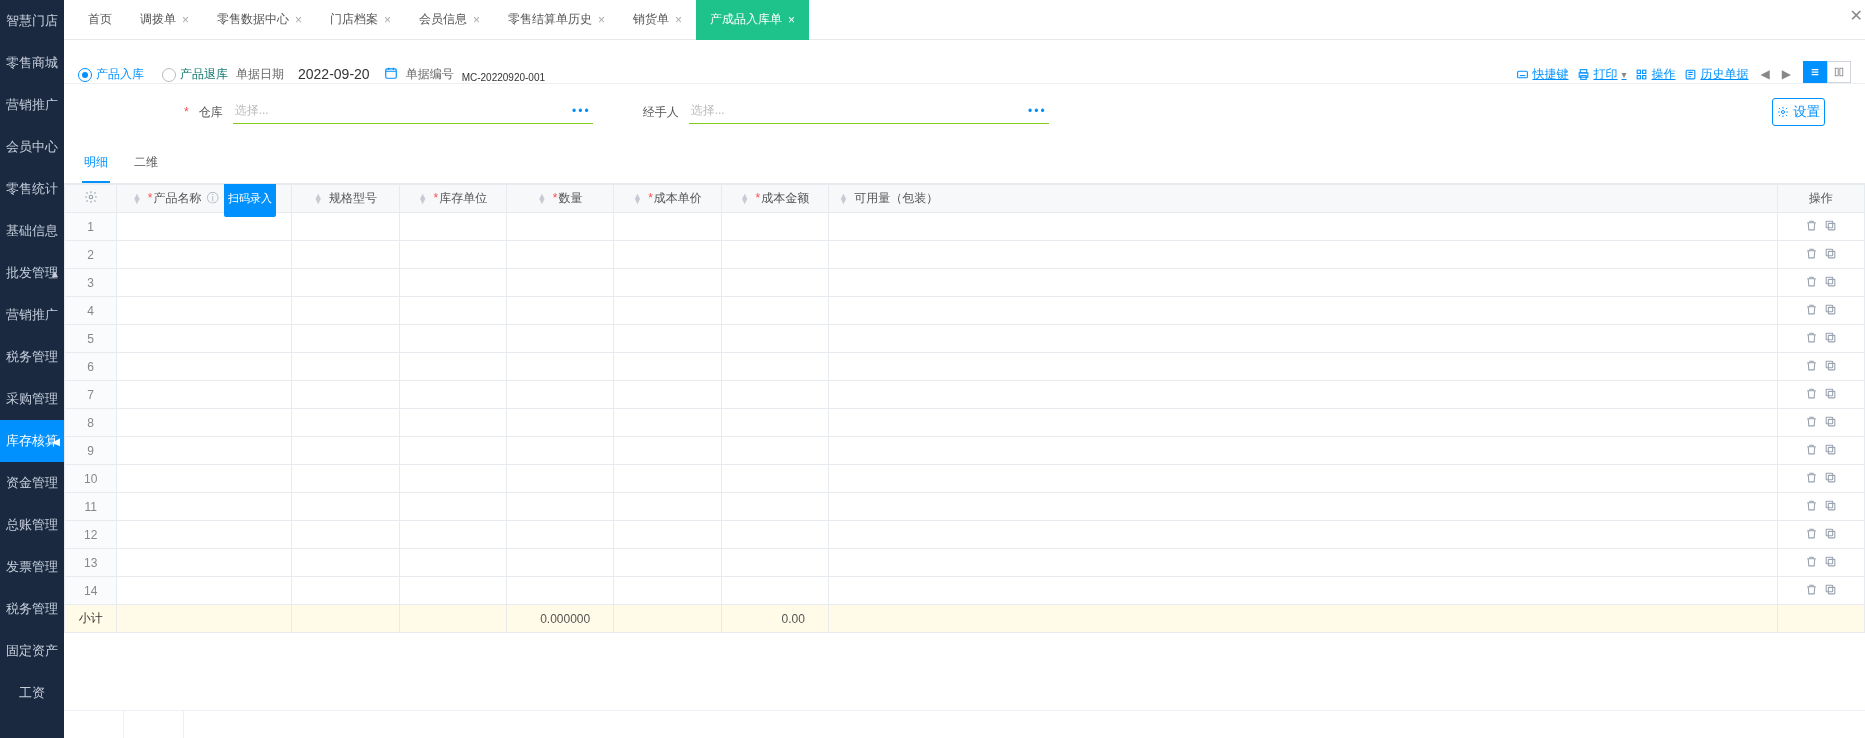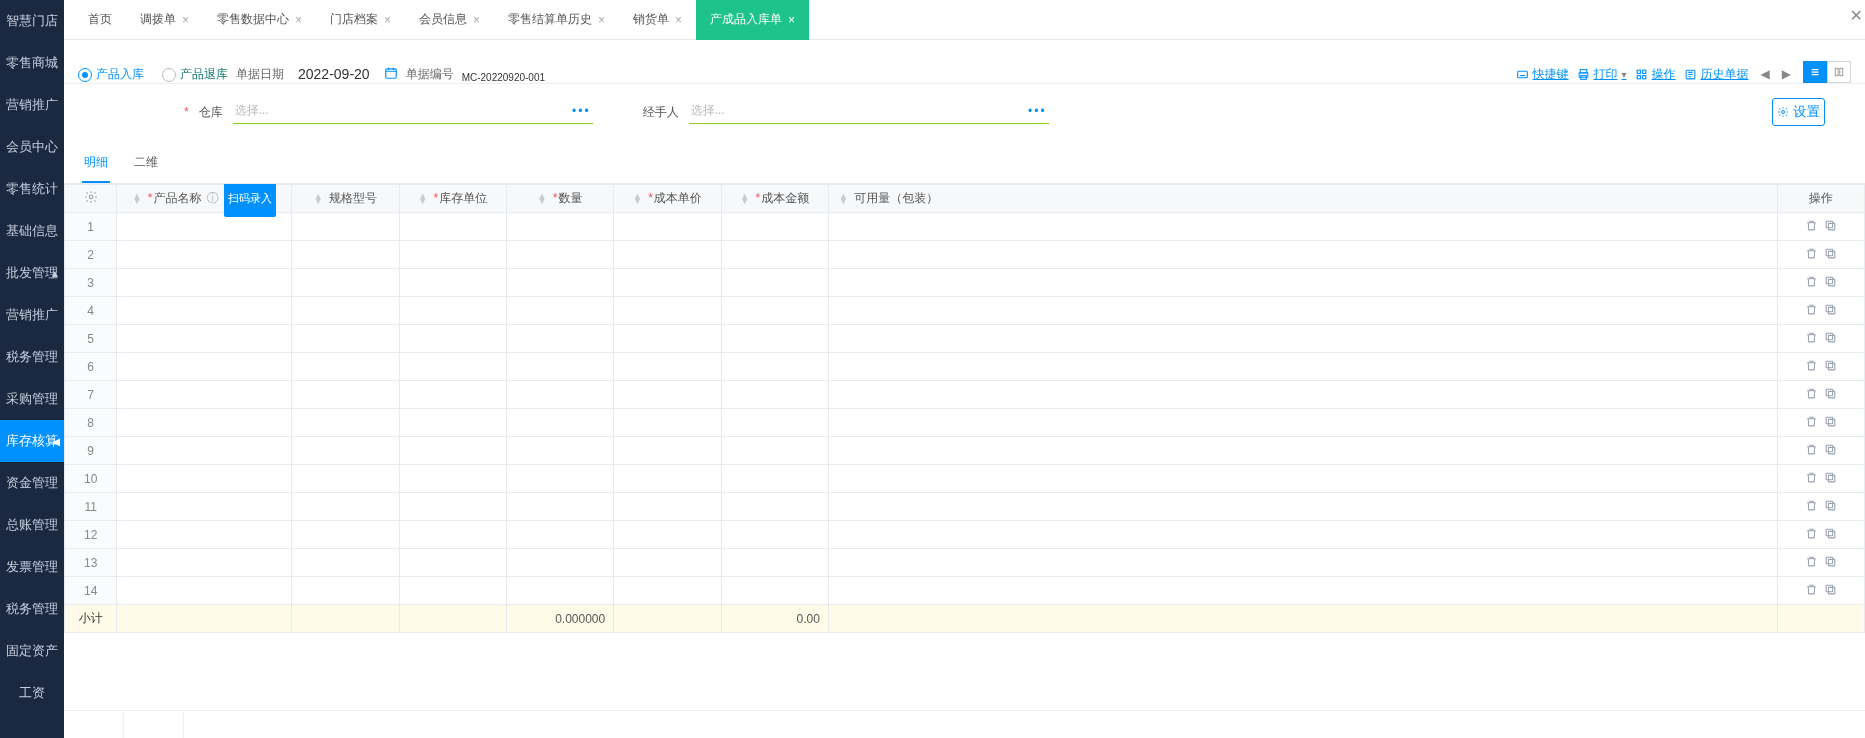--- a/index.html
+++ b/index.html
@@ -67,21 +67,21 @@
 th .sort { color: #c7ccd4; font-size: 9px; margin-right: 3px; display: inline-flex; flex-direction: column; line-height: 5px; vertical-align: middle; }
 .gear-th { width: 42px; }
 .rownum-td { width: 42px; background: #fafbfc; color: #888; }
 .ops-th { width: 70px; }
 .ops-td { color: #9aa3af; }
 .ops-td span { cursor: pointer; margin: 0 3px; }
 .scan-badge { background: #0091ff; color: #fff; border-radius: 2px; padding: 13px 4px; font-size: 11px; margin-left: 2px; }
 .help-icon { color: #aab0bb; margin-left: 2px; }
 tr.subtotal td { background: #fffbe8; margin-top: 20px; }
 tr.subtotal .rownum-td { background: #fffbe8; color: #333; }
-.right { text-align: right; padding-right: 8px; }
+.right { text-align: right; padding-right: 23px; }
 .bottom-strip { height: 28px; background: #fff; border-top: 1px solid #eceff3; display: flex; }
 .bottom-strip .seg { width: 60px; border-right: 1px solid #eceff3; }
 
 
 .c-name { width: 140px; }
 .c-spec { width: 86px; }
 .c-unit { width: 86px; }
 .c-qty { width: 86px; }
 .c-price { width: 86px; }
 .c-amt { width: 86px; }

